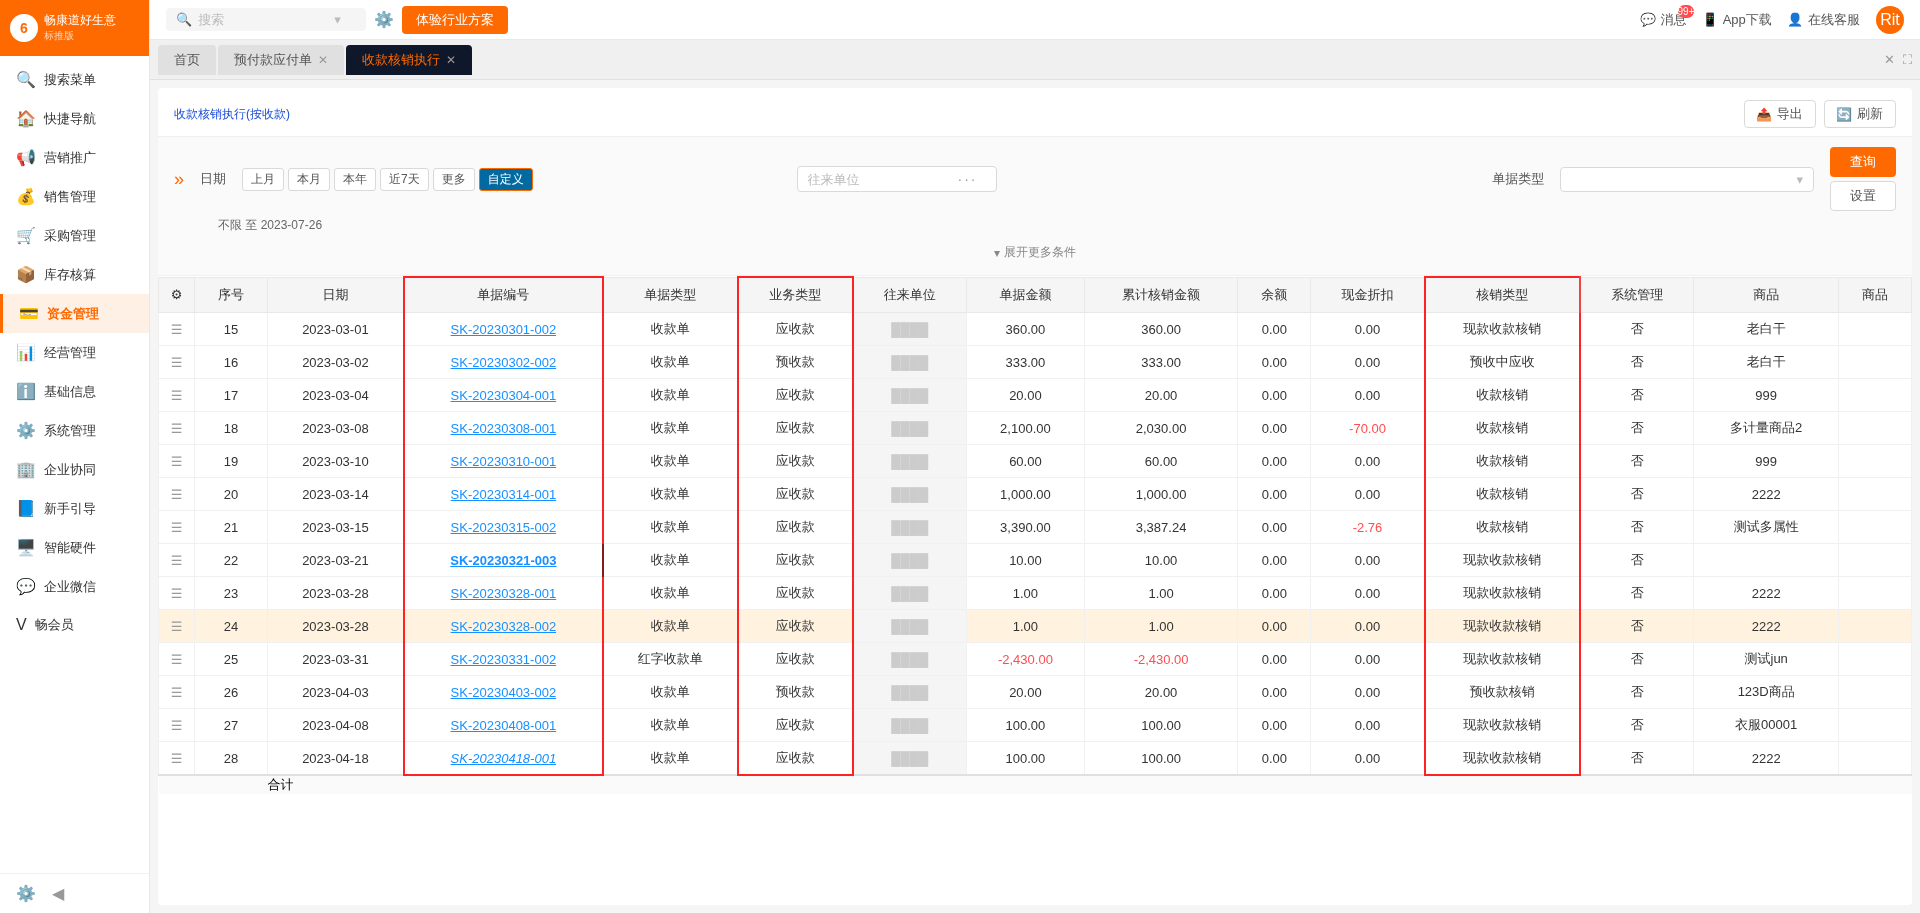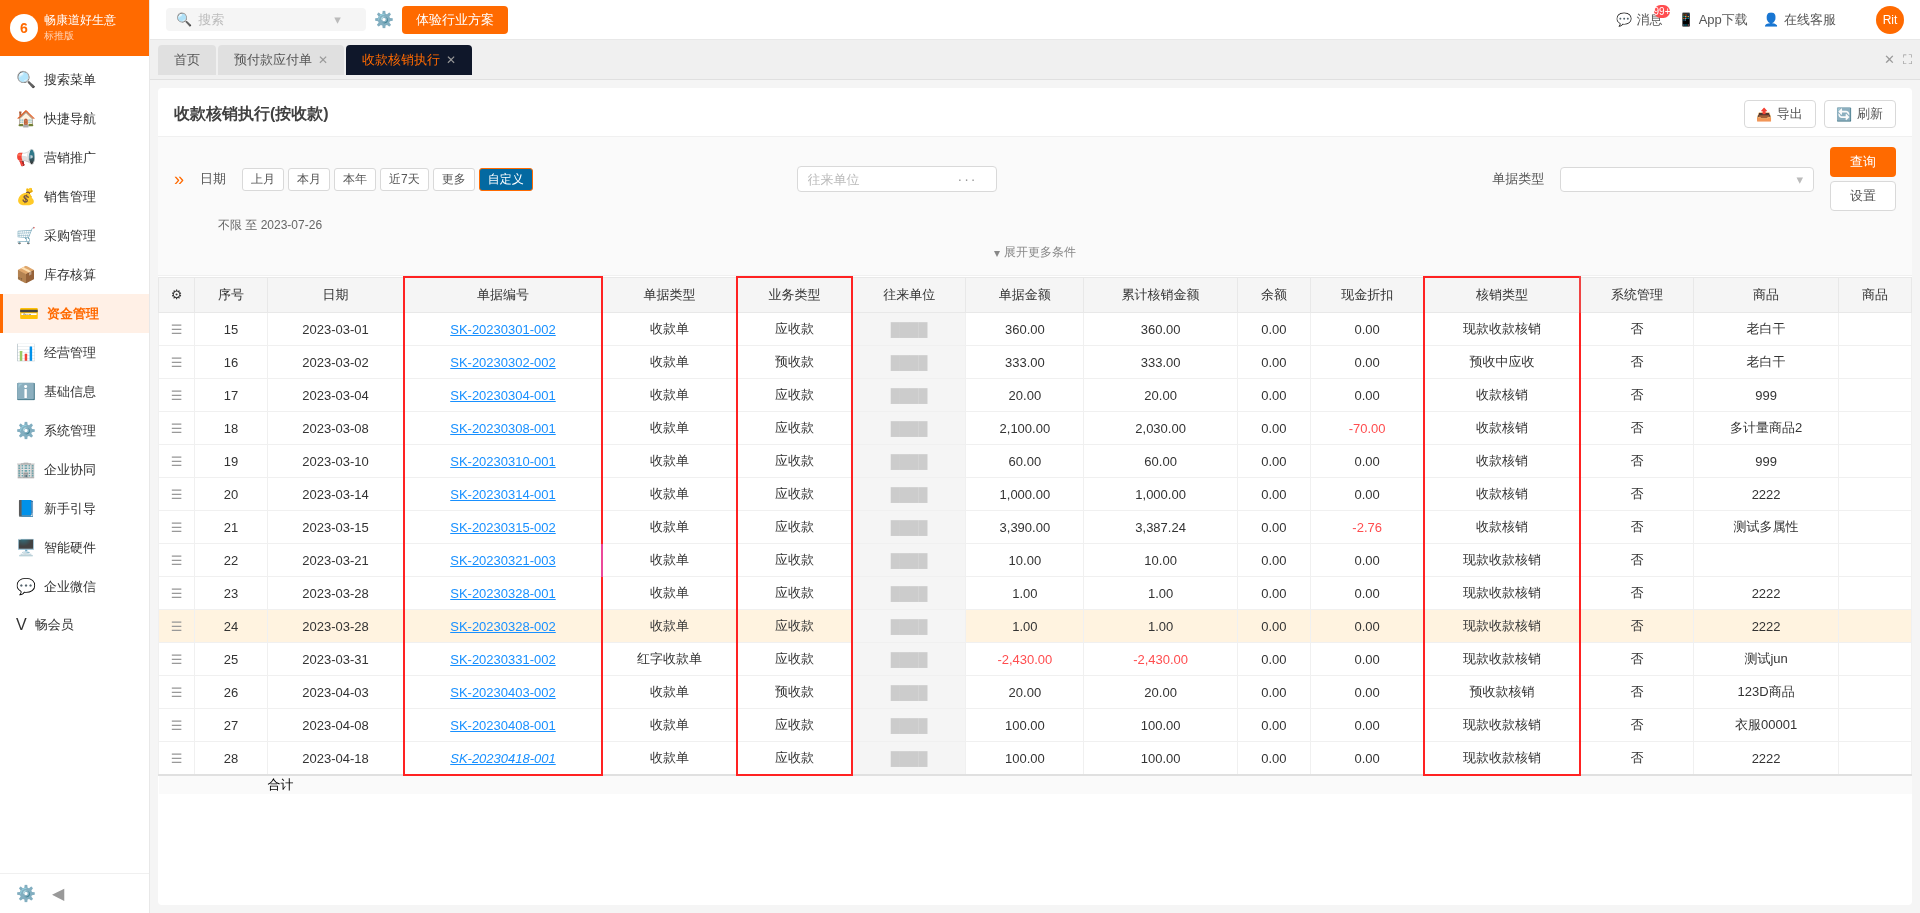--- a/index.html
+++ b/index.html
@@ -24,34 +24,34 @@
     
     .header { height: 40px; background: #fff; border-bottom: 1px solid #e8e8e8; display: flex; align-items: center; padding: 0 16px; gap: 8px; }
     .header-input-wrap { display: flex; align-items: center; background: #f5f5f5; border-radius: 4px; padding: 4px 10px; gap: 6px; width: 200px; }
     .header-input { border: none; background: transparent; outline: none; font-size: 13px; width: 130px; color: #999; }
     .header-gear { color: #999; cursor: pointer; font-size: 16px; }
     .header-btn-orange { background: #ff6a00; color: #fff; border: none; border-radius: 4px; padding: 5px 14px; cursor: pointer; font-size: 13px; }
     .header-right { margin-left: auto; display: flex; align-items: center; gap: 16px; color: #555; font-size: 13px; }
     .header-msg { position: relative; display: flex; align-items: center; gap: 4px; cursor: pointer; }
     .msg-badge { position: absolute; top: -6px; right: -8px; background: #ff4d4f; color: white; border-radius: 10px; font-size: 10px; padding: 1px 0; }
     .header-right-item { display: flex; align-items: center; gap: 4px; cursor: pointer; color: #555; }
-    .user-avatar { width: 28px; height: 28px; background: #ff6a00; border-radius: 50%; display: flex; align-items: center; justify-content: center; color: white; font-size: 12px; margin-left: 24px; }
+    .user-avatar { width: 28px; height: 28px; background: #ff6a00; border-radius: 50%; display: flex; align-items: center; justify-content: center; color: white; font-size: 16px; }
 
     
     .tabs { height: 40px; background: #f0f0f0; display: flex; align-items: center; padding: 0 8px; border-bottom: 1px solid #e0e0e0; }
     .tab { padding: 6px 16px; border-radius: 4px 4px 0 0; cursor: pointer; display: flex; align-items: center; gap: 6px; font-size: 13px; color: #555; background: #e0e0e0; margin-right: 2px; }
     .tab.active { background: #0f172a; color: #ff6a00; font-weight: 500; }
     .tab-close { font-size: 12px; color: #999; }
 
     
     .content { flex: 1; background: #fff; overflow: hidden; display: flex; flex-direction: column; margin: 8px; border-radius: 4px; }
 
     
     .content-header { padding: 12px 16px 8px; border-bottom: 1px solid #f0f0f0; display: flex; align-items: center; justify-content: space-between; }
-    .page-title { font-size: 16px; font-weight: bold; color: #404040; }
+    .page-title { font-size: 12px; font-weight: normal; color: #1d4ed8; }
     .content-actions { display: flex; gap: 8px; }
     .btn-export { display: flex; align-items: center; gap: 4px; border: 1px solid #d9d9d9; background: #fff; border-radius: 4px; padding: 4px 12px; cursor: pointer; color: #555; font-size: 13px; }
     .btn-refresh { display: flex; align-items: center; gap: 4px; border: 1px solid #d9d9d9; background: #fff; border-radius: 4px; padding: 4px 12px; cursor: pointer; color: #555; font-size: 13px; }
 
     
     .filter-bar { padding: 10px 16px; background: #fafafa; border-bottom: 1px solid #f0f0f0; }
     .filter-row { display: flex; align-items: center; gap: 16px; margin-bottom: 6px; }
     .filter-label { color: #555; font-size: 13px; white-space: nowrap; }
     .filter-date-btns { display: flex; align-items: center; gap: 4px; }
     .filter-date-btn { padding: 2px 8px; border: 1px solid #d9d9d9; background: #fff; border-radius: 3px; cursor: pointer; font-size: 12px; color: #555; }
@@ -404,21 +404,21 @@
       <td class="negative">-2.76</td>
       <td style="border-left:2px solid #ff2222;border-right:2px solid #ff2222;">收款核销</td>
       <td>否</td>
       <td>测试多属性</td>
       <td style="min-width:40px;"></td>
     </tr>
             <tr>
       <td style="color:#999;">☰</td>
       <td>22</td>
       <td>2023-03-21</td>
-      <td class="link-cell" style="border-left:2px solid #ff2222;border-right:2px solid #ec4899;">SK-20230321-003</td>
+      <td class="link-cell" style="border-left:2px solid #ff2222;border-right:2px solid #7f1d1d;font-weight:bold;">SK-20230321-003</td>
       <td>收款单</td>
       <td style="border-left:2px solid #ff2222;border-right:2px solid #ff2222;">应收款</td>
       <td style="color:#ccc;background:#f5f5f5;">████</td>
       <td class="">10.00</td>
       <td class="">10.00</td>
       <td>0.00</td>
       <td class="">0.00</td>
       <td style="border-left:2px solid #ff2222;border-right:2px solid #ff2222;">现款收款核销</td>
       <td>否</td>
       <td></td>

